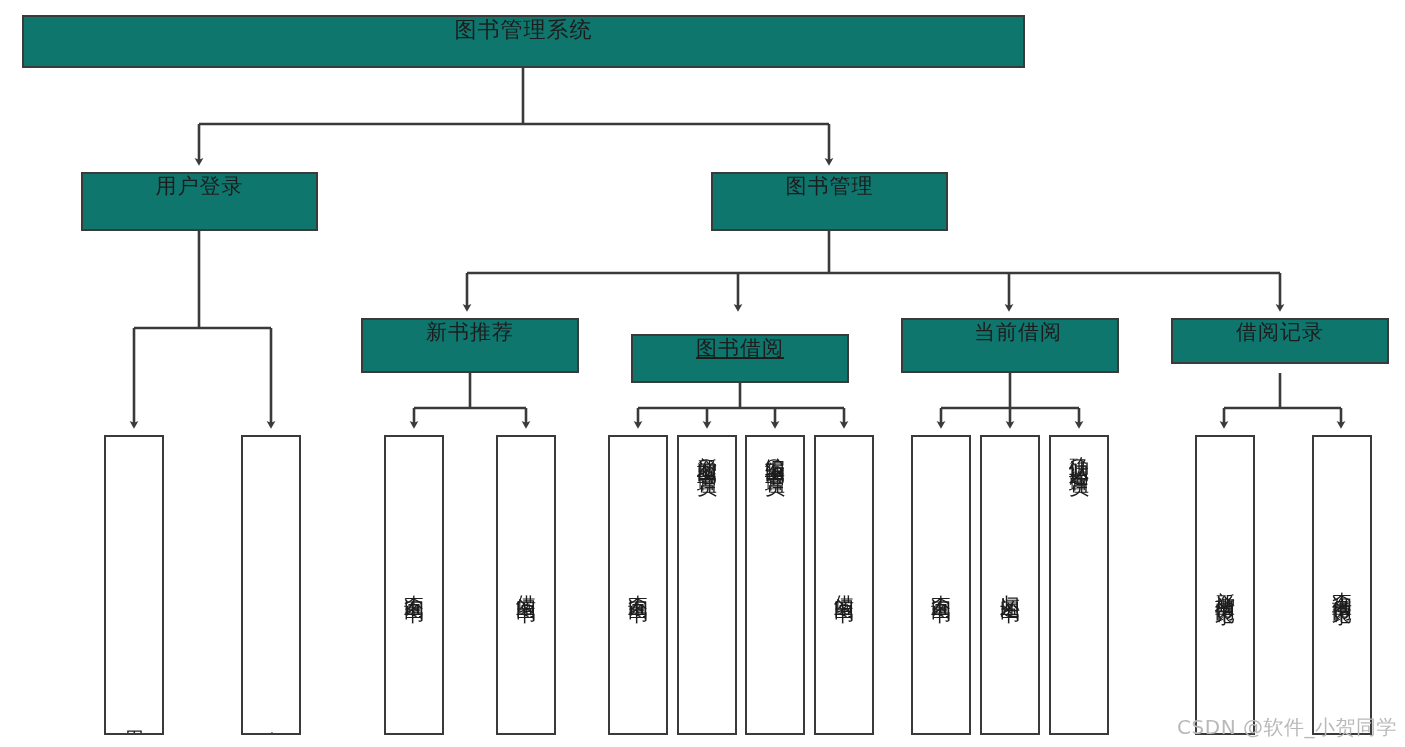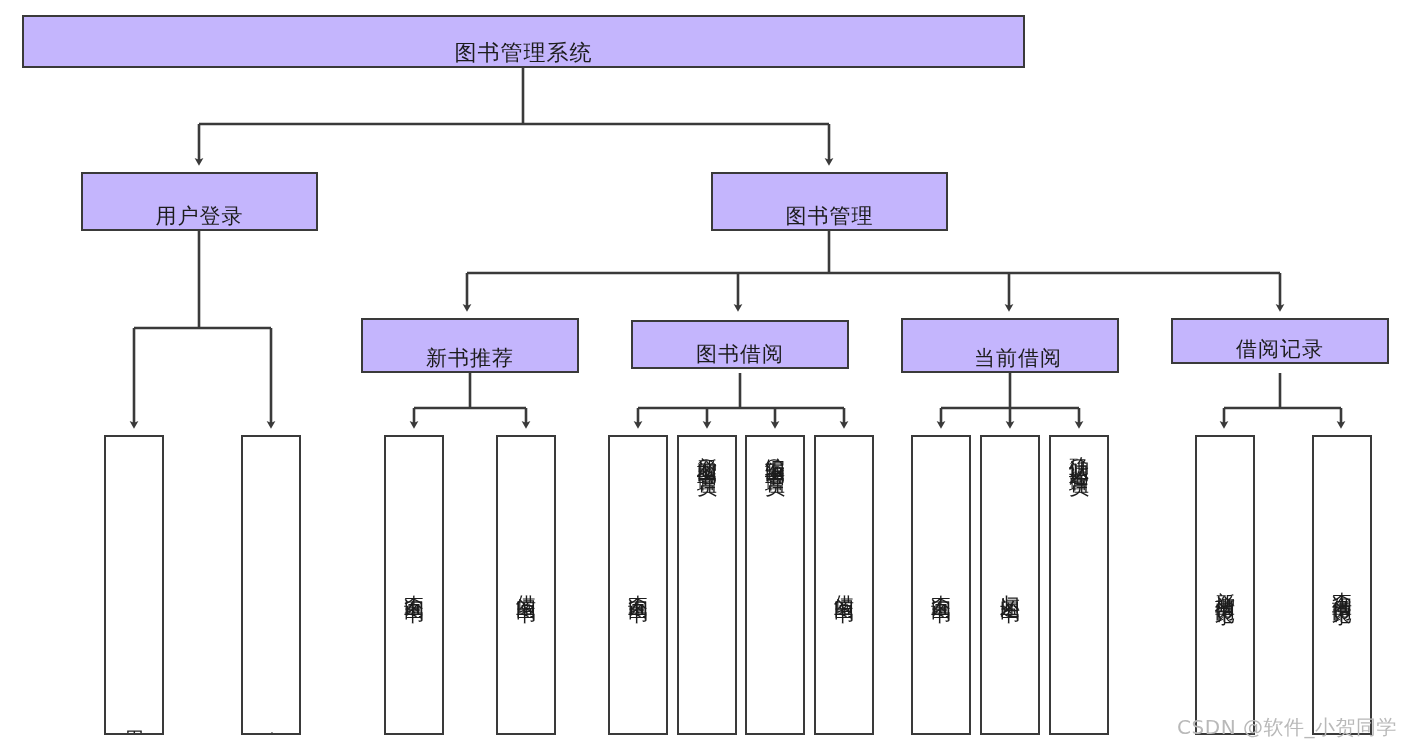--- a/index.html
+++ b/index.html
@@ -22,23 +22,23 @@
     left: 0;
     top: 0;
     width: 1405px;
     height: 747px;
     pointer-events: none;
   }
   .node {
     position: absolute;
     box-sizing: border-box;
     border: 2.5px solid #3a3a3a;
-    background: #c4b5fd;
+    background: #0f766e;
     display: flex;
-    align-items: flex-end;
+    align-items: flex-start;
     justify-content: center;
     color: #1c1c1c;
   }
   .node.horiz {
     font-size: 21px;
     letter-spacing: 1px;
     line-height: 1.2;
   }
   .node.root {
     font-size: 22px;
@@ -138,21 +138,21 @@
   <div class="node horiz" style="left:81px; top:172px; width:237px; height:59px;">
     <span>用户登录</span>
   </div>
   <div class="node horiz" style="left:361px; top:318px; width:218px; height:55px;">
     <span>新书推荐</span>
   </div>
 
   <div class="node horiz" style="left:711px; top:172px; width:237px; height:59px;">
     <span>图书管理</span>
   </div>
-  <div class="node horiz" style="left:631px; top:320px; width:218px; height:49px;">
+  <div class="node horiz" style="left:631px; top:334px; width:218px; height:49px;text-decoration:underline;">
     <span>图书借阅</span>
   </div>
   <div class="node horiz" style="left:901px; top:318px; width:218px; height:55px;padding-left:16px;">
     <span>当前借阅</span>
   </div>
   <div class="node horiz" style="left:1171px; top:318px; width:218px; height:46px;">
     <span>借阅记录</span>
   </div>
 
   <div class="leaf align-bottom" style="left:104px; top:435px; width:60px; height:300px;">

